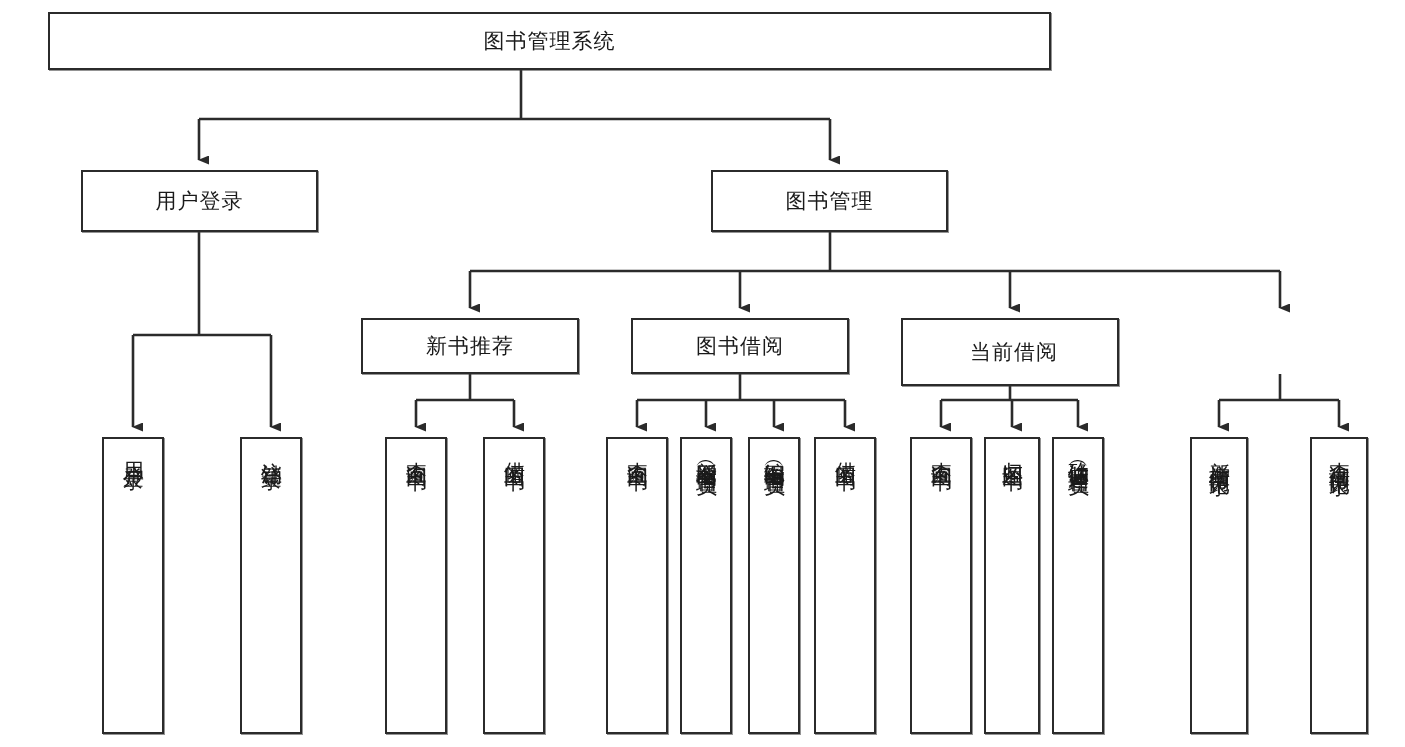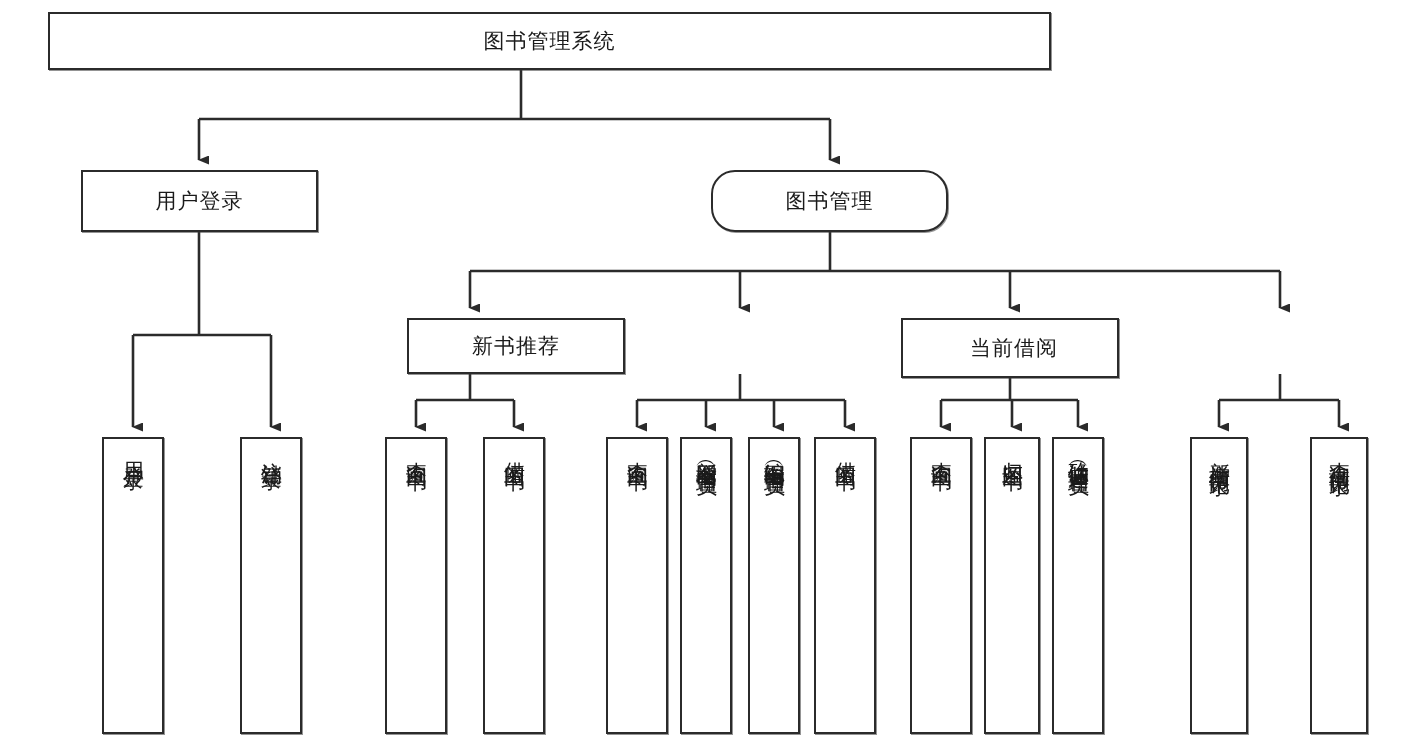--- a/index.html
+++ b/index.html
@@ -126,28 +126,31 @@
     </g>
   </svg>
 
   <div class="node" style="left: 20px; top: 12px; width: 1003px; height: 58px; border-color: rgb(43, 43, 43); background: rgb(255, 255, 255); color: rgb(26, 26, 26); margin-left: 28px;">
     <span class="node-label">图书管理系统</span>
   </div>
 
   <div class="node" style="left: 81px; top: 170px; width: 237px; height: 62px; border-color: rgb(43, 43, 43); background: rgb(255, 255, 255); color: rgb(26, 26, 26);">
     <span class="node-label">用户登录</span>
   </div>
-  <div class="node" style="left: 711px; top: 170px; width: 237px; height: 62px; border-color: rgb(43, 43, 43); background: rgb(255, 255, 255); color: rgb(26, 26, 26); border-radius: 24px;">
+  <div class="node" style="left: 711px; top: 170px; width: 237px; height: 62px; border-color: rgb(43, 43, 43); background: rgb(255, 255, 255); color: rgb(26, 26, 26);">
     <span class="node-label">图书管理</span>
   </div>
 
-  <div class="node" style="left: 361px; top: 318px; width: 218px; height: 56px; border-color: rgb(43, 43, 43); background: rgb(255, 255, 255); color: rgb(26, 26, 26); margin-left: 46px;">
+  <div class="node" style="left: 361px; top: 318px; width: 218px; height: 56px; border-color: rgb(43, 43, 43); background: rgb(255, 255, 255); color: rgb(26, 26, 26);">
     <span class="node-label">新书推荐</span>
   </div>
-  <div class="node" style="left: 901px; top: 318px; width: 218px; height: 60px; border-color: rgb(43, 43, 43); background: rgb(255, 255, 255); color: rgb(26, 26, 26); padding-left: 8px;">
+  <div class="node" style="left: 631px; top: 318px; width: 218px; height: 56px; border-color: rgb(43, 43, 43); background: rgb(255, 255, 255); color: rgb(26, 26, 26);">
+    <span class="node-label">图书借阅</span>
+  </div>
+  <div class="node" style="left: 901px; top: 318px; width: 218px; height: 68px; border-color: rgb(43, 43, 43); background: rgb(255, 255, 255); color: rgb(26, 26, 26); padding-left: 8px;">
     <span class="node-label">当前借阅</span>
   </div>
 
   <div class="node leaf" style="left: 102px; top: 437px; width: 62px; height: 297px; border-color: rgb(43, 43, 43); background: rgb(255, 255, 255); color: rgb(26, 26, 26);">
     <span class="node-label">用户登录</span>
   </div>
   <div class="node leaf" style="left: 240px; top: 437px; width: 62px; height: 297px; border-color: rgb(43, 43, 43); background: rgb(255, 255, 255); color: rgb(26, 26, 26);">
     <span class="node-label">注销登录</span>
   </div>
   <div class="node leaf" style="left: 385px; top: 437px; width: 62px; height: 297px; border-color: rgb(43, 43, 43); background: rgb(255, 255, 255); color: rgb(26, 26, 26);">

